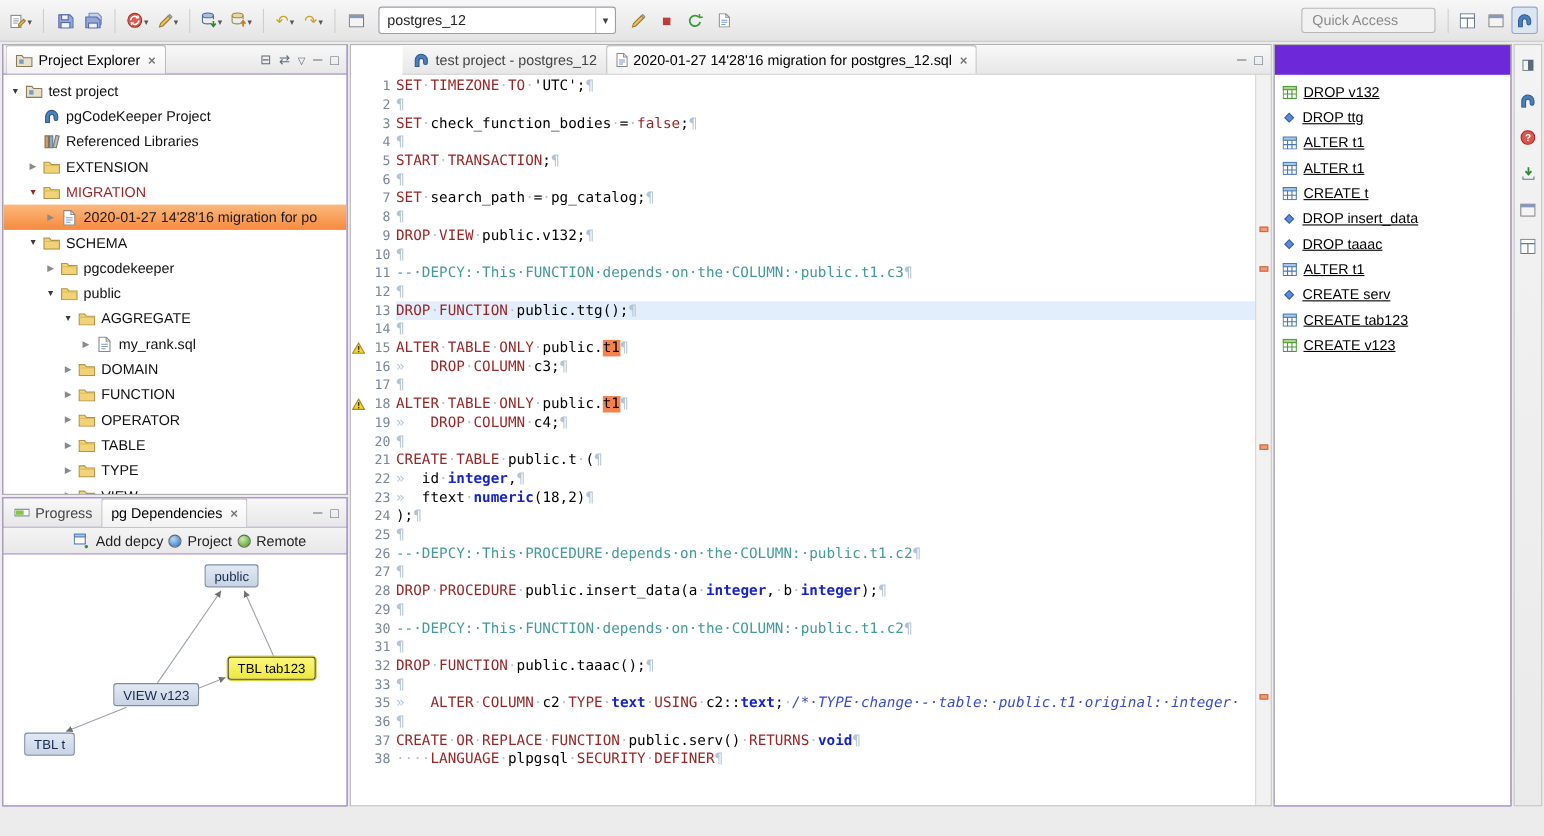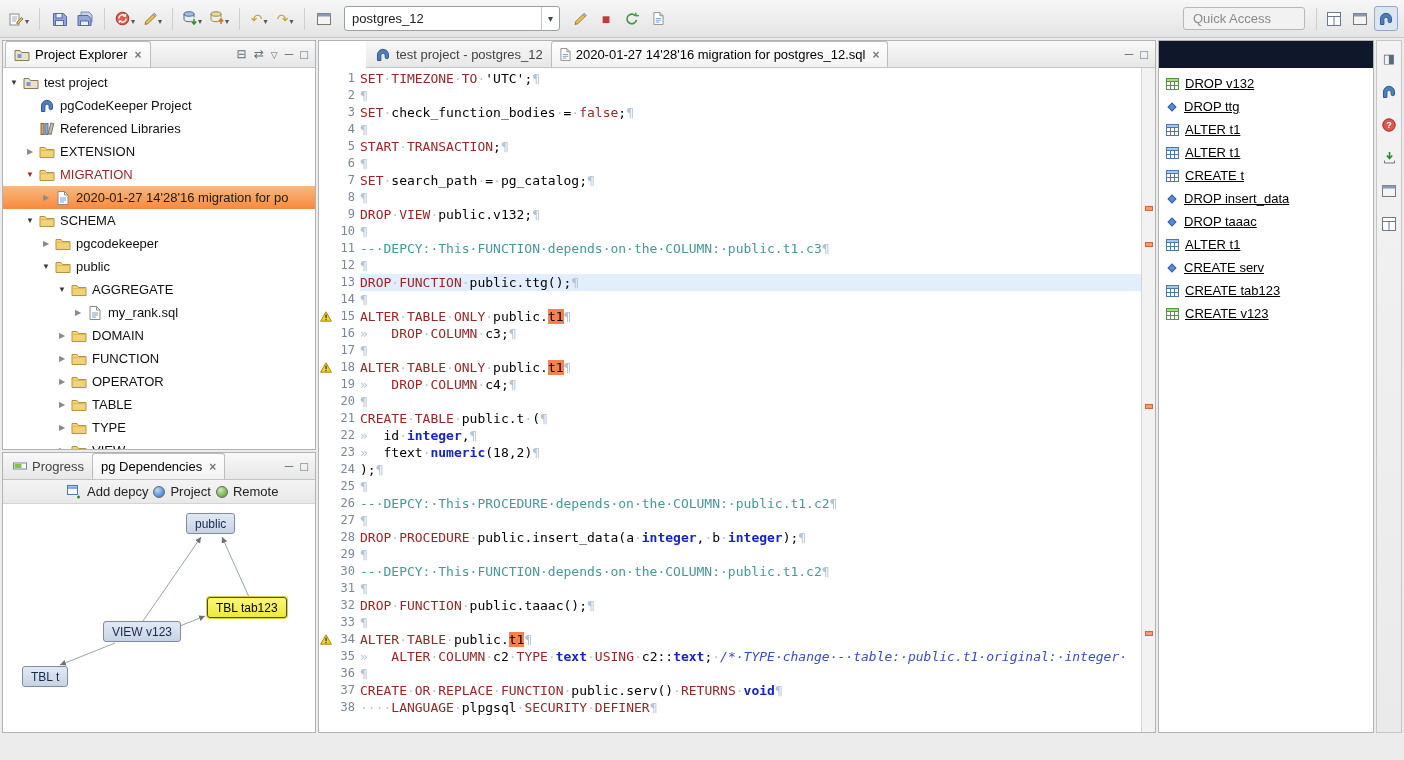--- a/index.html
+++ b/index.html
@@ -22,21 +22,21 @@
   display:flex;align-items:center;padding:0 0 0 7px;font-size:13px;color:#222;margin:0 8px;}
 .combo-val{flex:1;overflow:hidden;white-space:nowrap;}
 .combo-arrow{width:18px;height:100%;border-left:1px solid #c4c8ce;display:flex;align-items:center;justify-content:center;}
 .combo-arrow::before{content:"▾";font-size:10px;color:#444;}
 .tb-spacer{flex:1;}
 .qa{width:122px;height:23px;border:1px solid #b8b8b8;border-radius:3px;background:#f2f2f2;
   display:flex;align-items:center;padding:0 9px;font-size:13px;color:#8a8a8a;margin-right:6px;}
 .svgicon{display:inline-flex;align-items:center;justify-content:center;line-height:0;}
 
 
-.panel{position:absolute;background:#0f172a;border:1px solid #b2b2b2;}
+.panel{position:absolute;background:#6d28d9;border:1px solid #b2b2b2;}
 .phead{height:27px;background:linear-gradient(#f8f8f8,#e7e7e7);border-bottom:1px solid #c4c4c4;
   display:flex;align-items:flex-end;padding-left:2px;}
 .ptab{height:26px;display:flex;align-items:center;gap:5px;padding:0 8px;font-size:13px;color:#444;white-space:nowrap;}
 .ptab.active{background:linear-gradient(#ffffff,#f2f2f2);border:1px solid #bcbcbc;border-bottom:none;
   border-radius:3px 3px 0 0;color:#000;}
 .close{color:#777;font-size:12px;margin-left:2px;}
 .close::before{content:"×";font-weight:bold;}
 .phicons{margin-left:auto;display:flex;align-items:center;gap:7px;padding-right:7px;height:100%;}
 .phicon{color:#5f6a76;font-size:12px;line-height:1;}
 .g-collapse::before{content:"⊟";}
@@ -726,31 +726,20 @@
           <span class="warncol"></span>
           <span class="num">32</span>
           <span class="ct"><span class="k">DROP</span><span class="w">·</span><span class="k">FUNCTION</span><span class="w">·</span><span class="p">public.taaac();</span><span class="w">¶</span></span>
         </div>
         <div class="cl">
           <span class="warncol"></span>
           <span class="num">33</span>
           <span class="ct"><span class="w">¶</span></span>
         </div>
         <div class="cl">
-          <span class="warncol">
-            <svg width="12" height="11" viewBox="0 0 12 11">
-              <path d="M6 .8 L11.4 10.2 H.6 Z" fill="#f5d327" stroke="#a8881a"></path>
-              <rect x="5.4" y="3.6" width="1.3" height="3.4" fill="#333"></rect>
-              <rect x="5.4" y="7.9" width="1.3" height="1.3" fill="#333"></rect>
-            </svg>
-          </span>
-          <span class="num">34</span>
-          <span class="ct"><span class="k">ALTER</span><span class="w">·</span><span class="k">TABLE</span><span class="w">·</span><span class="p">public.</span><span class="o">t1</span><span class="w">¶</span></span>
-        </div>
-        <div class="cl">
           <span class="warncol"></span>
           <span class="num">35</span>
           <span class="ct"><span class="w">»   </span><span class="k">ALTER</span><span class="w">·</span><span class="k">COLUMN</span><span class="w">·</span><span class="p">c2</span><span class="w">·</span><span class="k">TYPE</span><span class="w">·</span><span class="t">text</span><span class="w">·</span><span class="k">USING</span><span class="w">·</span><span class="p">c2::</span><span class="t">text</span><span class="p">;</span><span class="w">·</span><span class="bc">/*·TYPE·change·-·table:·public.t1·original:·integer·</span></span>
         </div>
         <div class="cl">
           <span class="warncol"></span>
           <span class="num">36</span>
           <span class="ct"><span class="w">¶</span></span>
         </div>
         <div class="cl">

